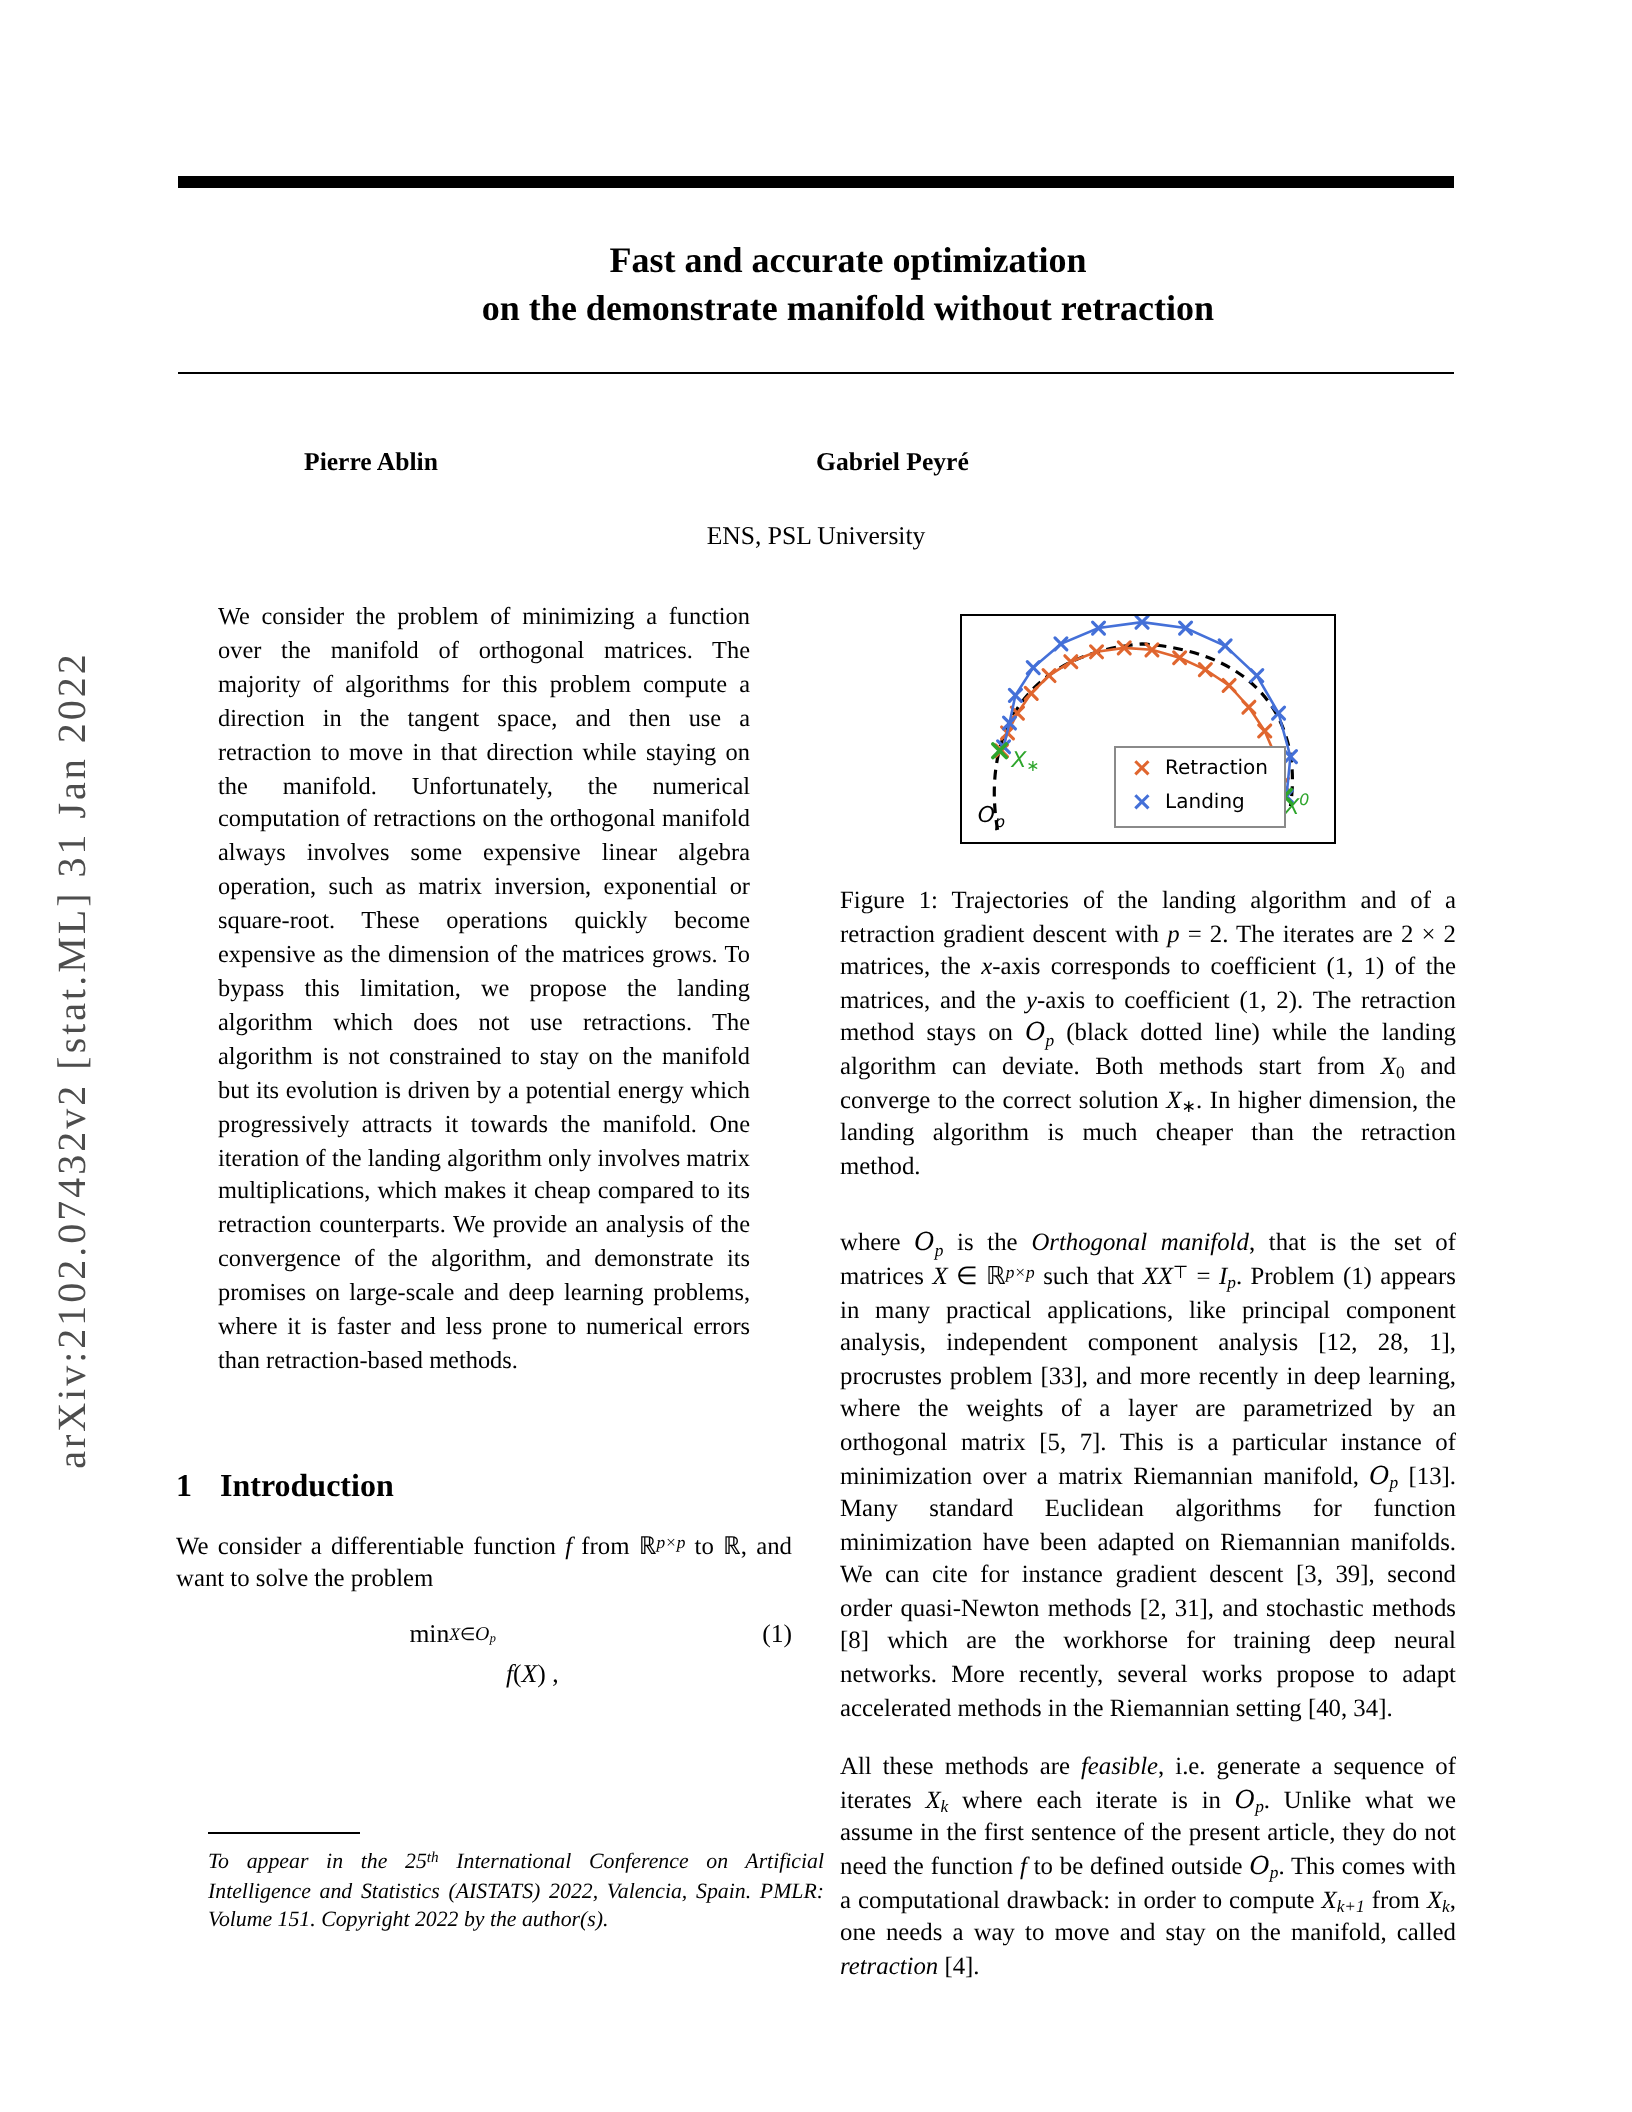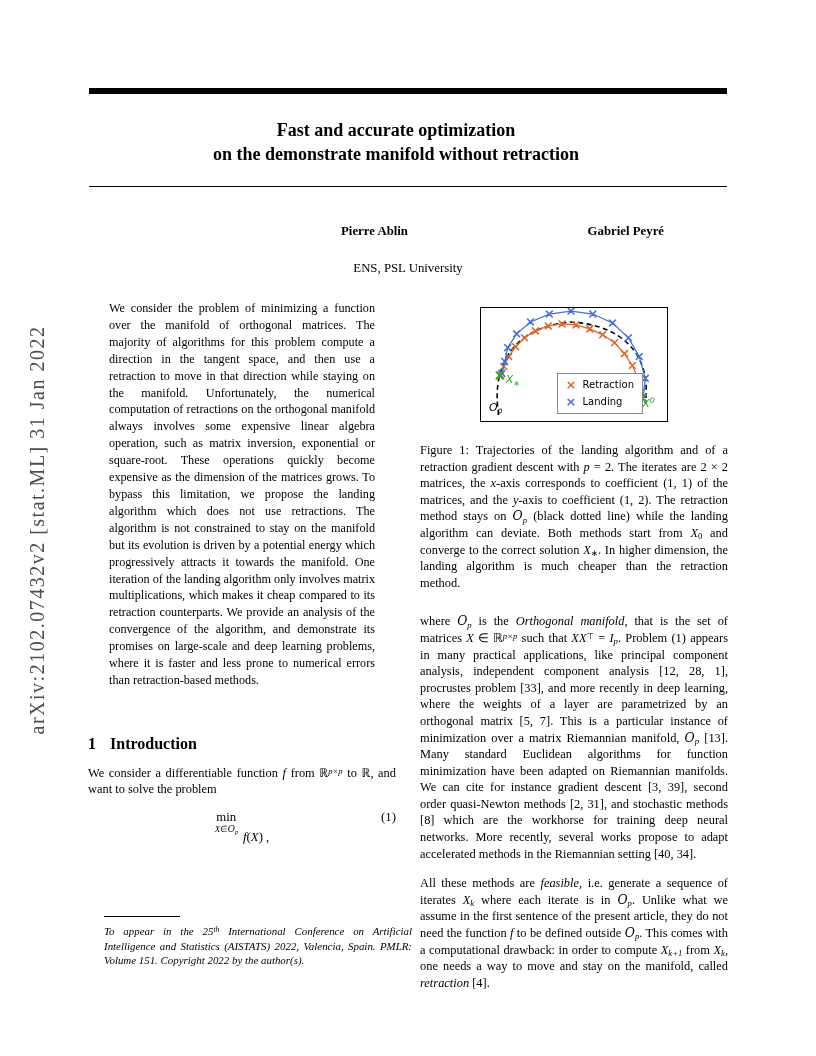--- a/index.html
+++ b/index.html
@@ -1,26 +1,26 @@
 <!DOCTYPE html>
 <html lang="en"><head>
 <meta charset="utf-8">
 <style>
   html,body{margin:0;padding:0;background:#ffffff;}
   .page{position:relative;width:816px;height:1056px;background:#ffffff;overflow:hidden;
         font-family:"Liberation Serif",serif;color:#000;}
 
   .top-rule{position:absolute;left:89px;top:88px;width:638px;height:6px;background:#000;}
-  .title{position:absolute;left:76px;top:118px;width:640px;margin:0;text-align:center;
+  .title{position:absolute;left:104px;top:118px;width:640px;margin:0;text-align:center;
          font-size:18px;font-weight:bold;line-height:24px;}
   .title-line{display:block;}
   .title-rule{position:absolute;left:89px;top:186px;width:638px;height:1px;background:#000;}
 
   .authors{position:absolute;left:88px;top:224px;width:640px;display:flex;justify-content:center;}
-  .author{display:block;width:40%;text-align:right;font-weight:bold;font-size:12.8px;}
+  .author{display:block;width:40%;text-align:left;font-weight:bold;font-size:12.8px;}
   .affil{position:absolute;left:88px;width:640px;text-align:center;font-size:12.8px;}
   .affil1{top:244px;}
   .affil2{top:261px;}
 
   .arxiv-stamp{position:absolute;left:37px;top:530px;transform:translate(-50%,-50%) rotate(-90deg);
                white-space:nowrap;font-size:20px;letter-spacing:1.5px;color:#4d4d4d;}
 
   .col{position:absolute;top:300px;width:308px;}
   .col-left{left:88px;}
   .col-right{left:420px;}
@@ -28,21 +28,21 @@
   .abstract-heading{text-align:center;font-weight:bold;font-size:14.5px;margin:10px 0 16px;}
   .abstract-text{margin:0 21px;text-align:justify;font-size:12.2px;line-height:16.9px;hyphens:auto;}
 
   .section-heading{margin-top:46px;font-size:16px;font-weight:bold;}
   .sec-num{margin-right:14px;}
 
   .body-par{margin:12px 0 0;text-align:justify;font-size:12.4px;line-height:16.6px;hyphens:auto;}
 
   .equation{position:relative;margin-top:12px;height:36px;font-size:12.8px;text-align:center;}
   .eq-main{display:inline-flex;align-items:flex-start;}
-  .minop{display:inline-flex;flex-direction:column;align-items:center;}
+  .minop{display:inline-flex;flex-direction:row;align-items:center;}
   .min-word{line-height:14px;}
   .min-sub{font-size:8.8px;line-height:10px;}
   .eq-expr{margin-left:5px;line-height:14px;margin-top:20px;}
   .eq-tag{position:absolute;right:0;top:0;line-height:14px;}
 
   .footnote{position:absolute;left:104px;top:916px;width:308px;font-style:italic;}
   .footnote-rule{width:76px;height:1px;background:#000;margin-bottom:7px;}
   .footnote-text{margin:0;font-size:10.9px;line-height:14.6px;text-align:justify;hyphens:auto;}
 
   .figure{margin:0;}

